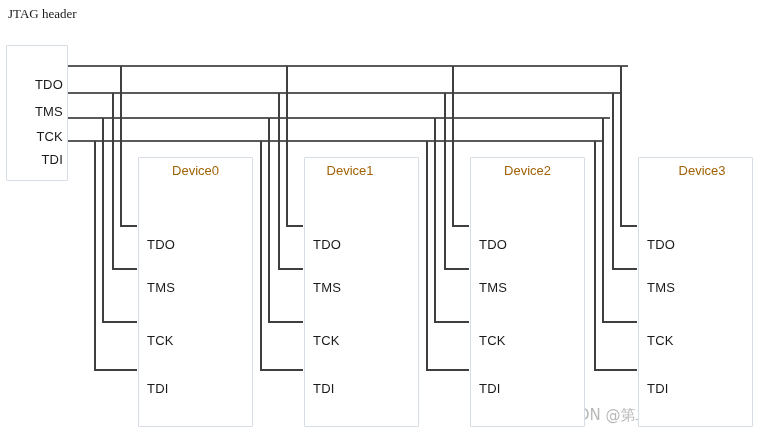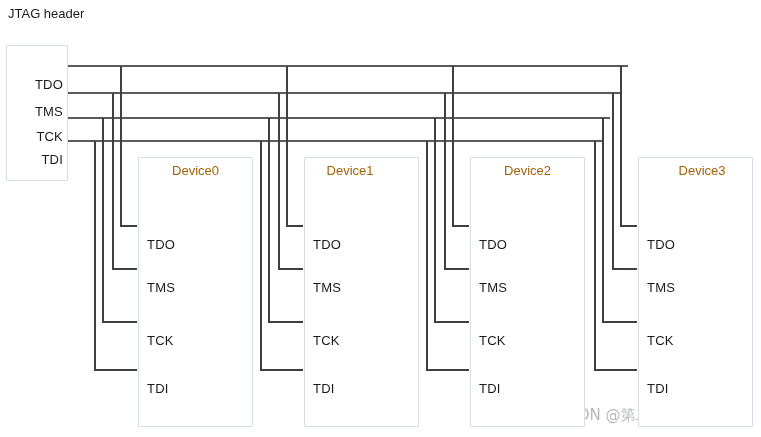--- a/index.html
+++ b/index.html
@@ -20,20 +20,21 @@
     left: 0;
     top: 0;
     width: 761px;
     height: 437px;
   }
   .diagram-title {
     position: absolute;
     font-size: 13px;
     color: #1a1a1a;
     white-space: nowrap;
+    font-family: Liberation Serif, serif;
   }
   .block {
     position: absolute;
     box-sizing: border-box;
     background: #ffffff;
     border: 1px solid #d6dde5;
     border-radius: 1px;
   }
   .block-title {
     position: absolute;

